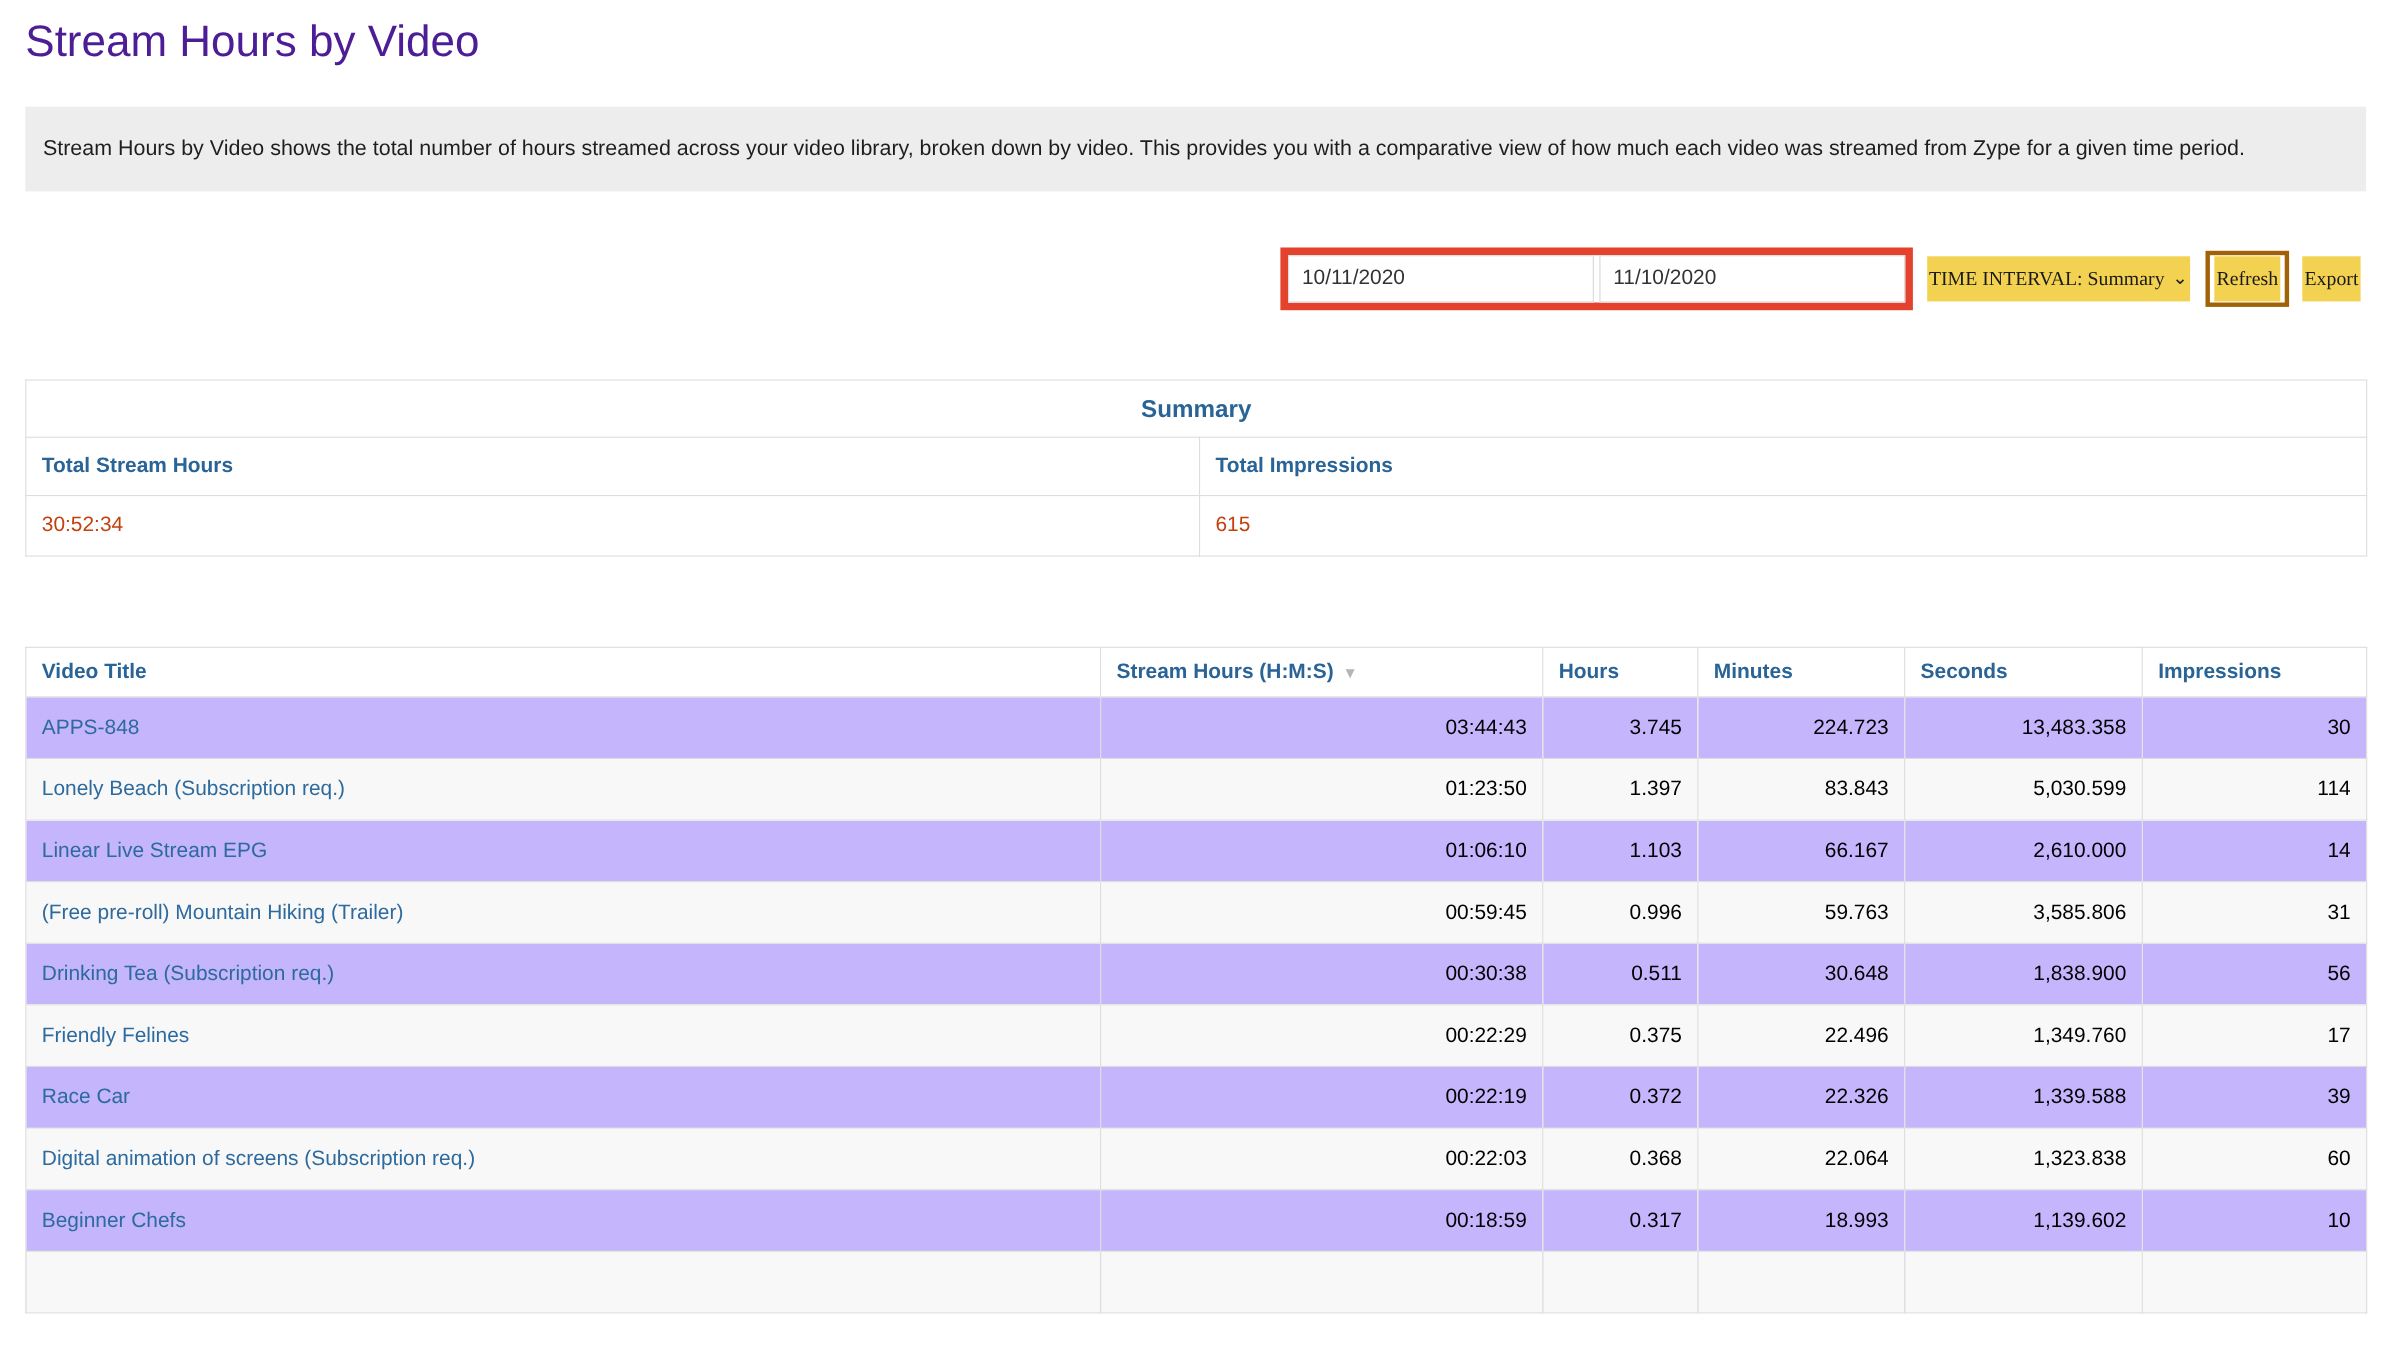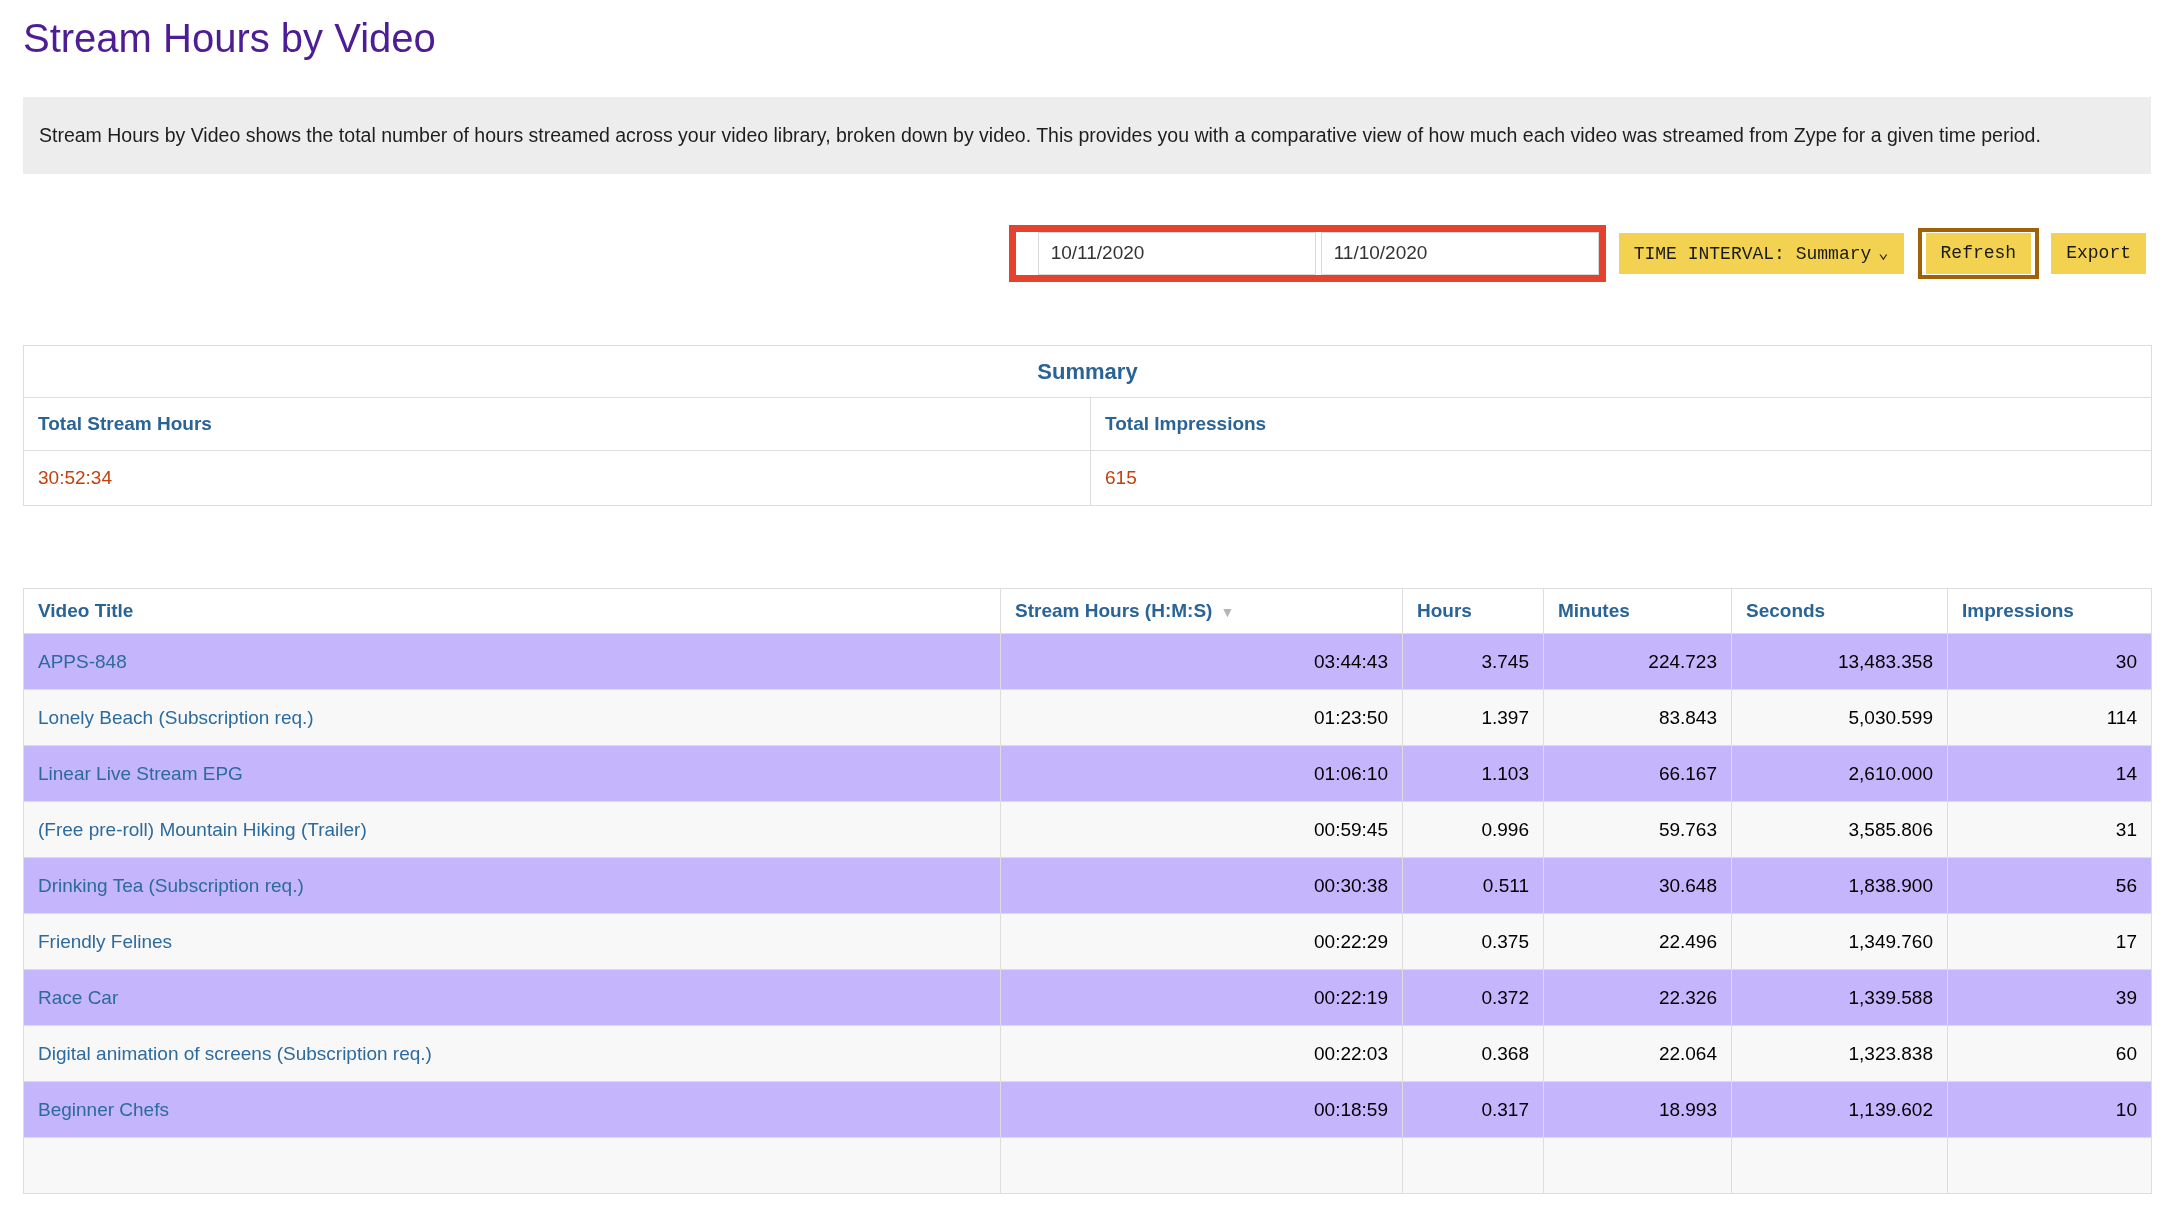--- a/index.html
+++ b/index.html
@@ -38,40 +38,39 @@
     display: flex;
     justify-content: flex-end;
     align-items: center;
     height: 58px;
   }
   .annotation-box {
     border: 7px solid #e5422d;
     display: flex;
     align-items: flex-start;
     background: #ffffff;
-    padding-left: 22px;
   }
   .date-group { gap: 5px; }
   .date-input {
     width: 278px; height: 43px;
     border: 1px solid #d8d8d8;
     padding: 0 12px;
     font-size: 19px;
     color: #333333;
     font-family: "Liberation Sans", sans-serif;
     outline: none;
   }
   .btn {
     height: 41px;
     background: #f3d251;
     border: none;
     font-size: 18px;
     color: #1a1a1a;
-    padding: 0 15px;
-    font-family: Liberation Mono, monospace;
+    padding: 0 2px;
+    font-family: Liberation Serif, serif;
     cursor: pointer;
     white-space: nowrap;
   }
   .btn .chevron {
     font-size: 17px;
     margin-left: 7px;
     display: inline-block;
     vertical-align: 1px;
   }
   .ml { margin-left: 13px; }

